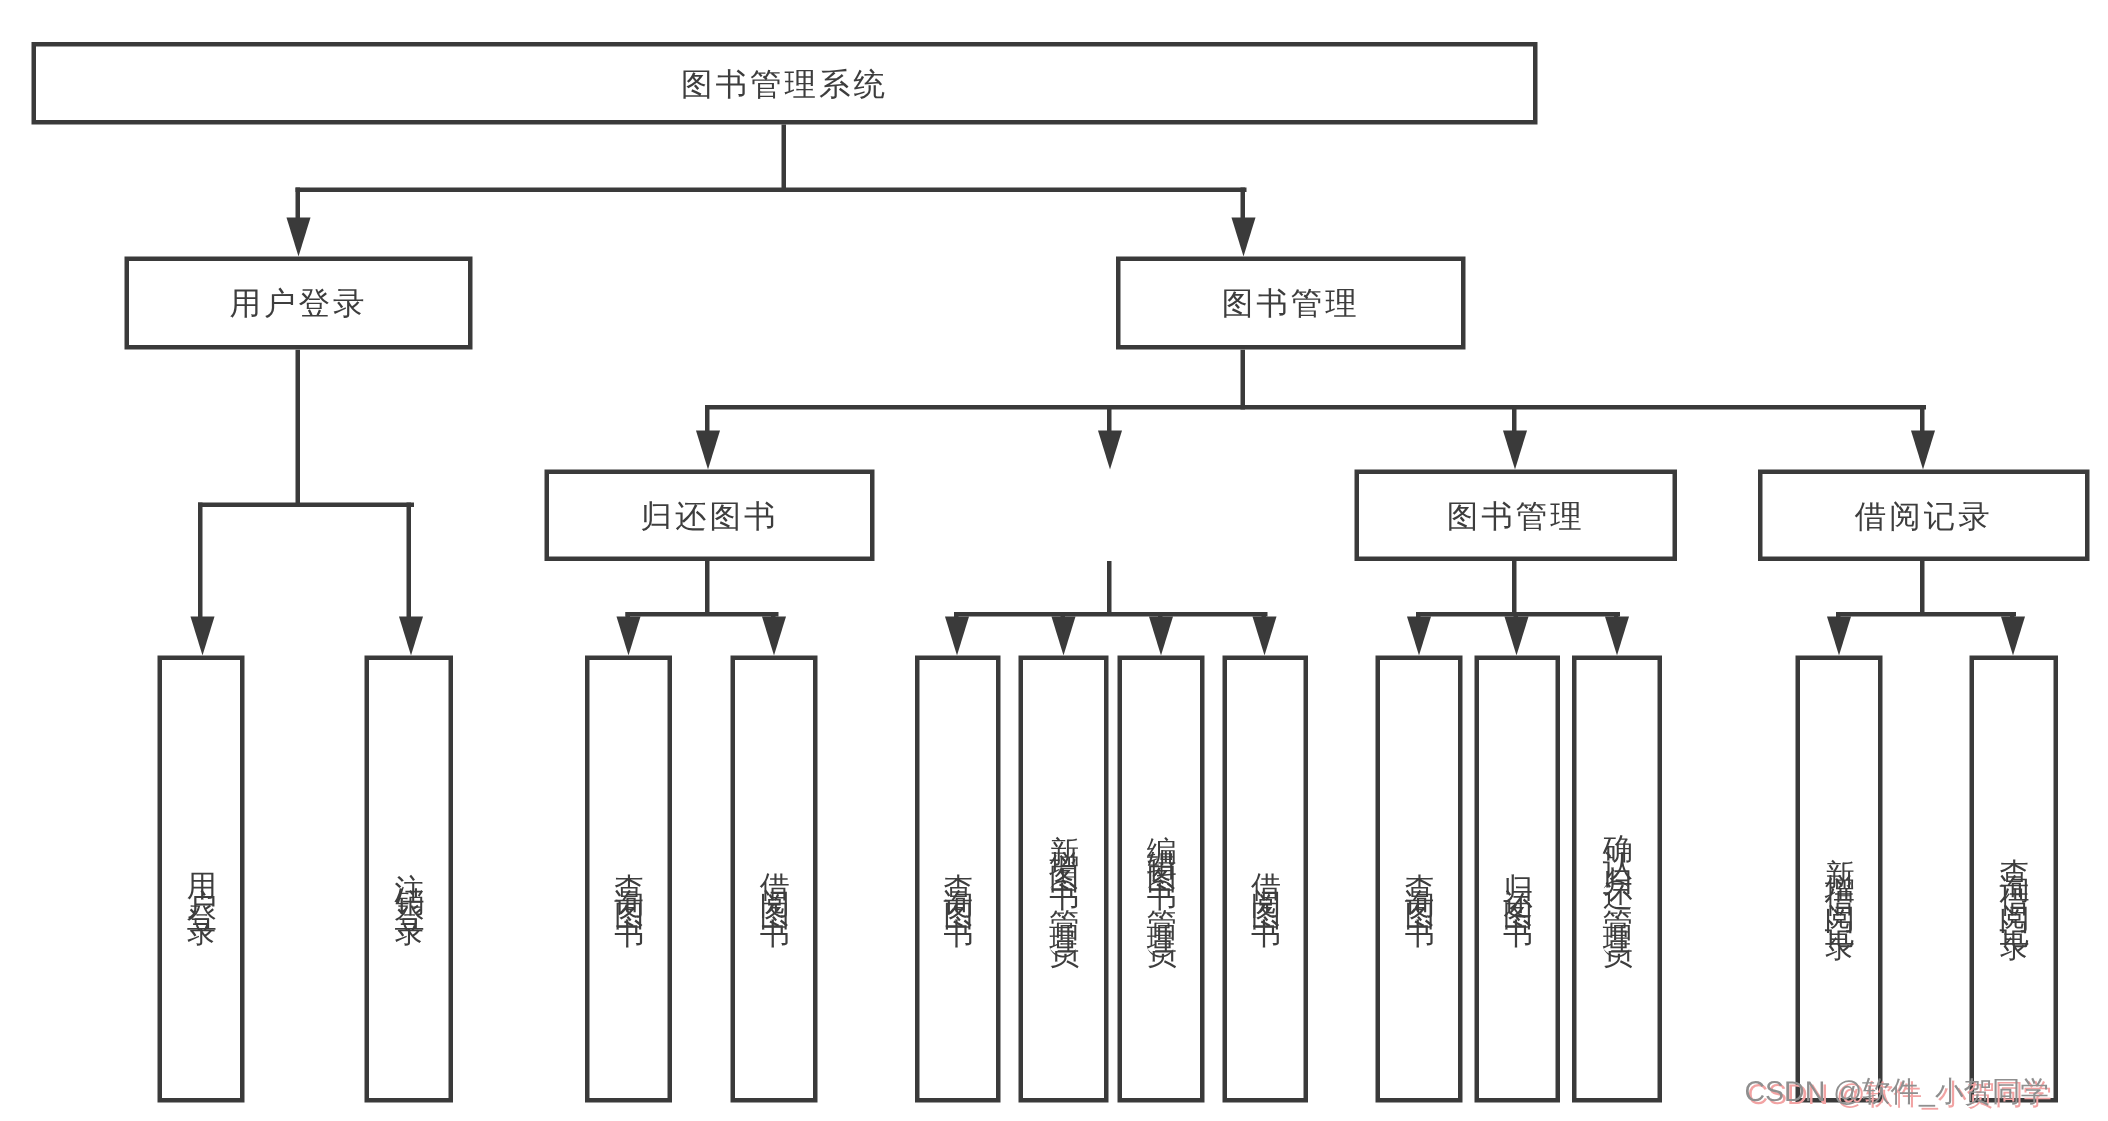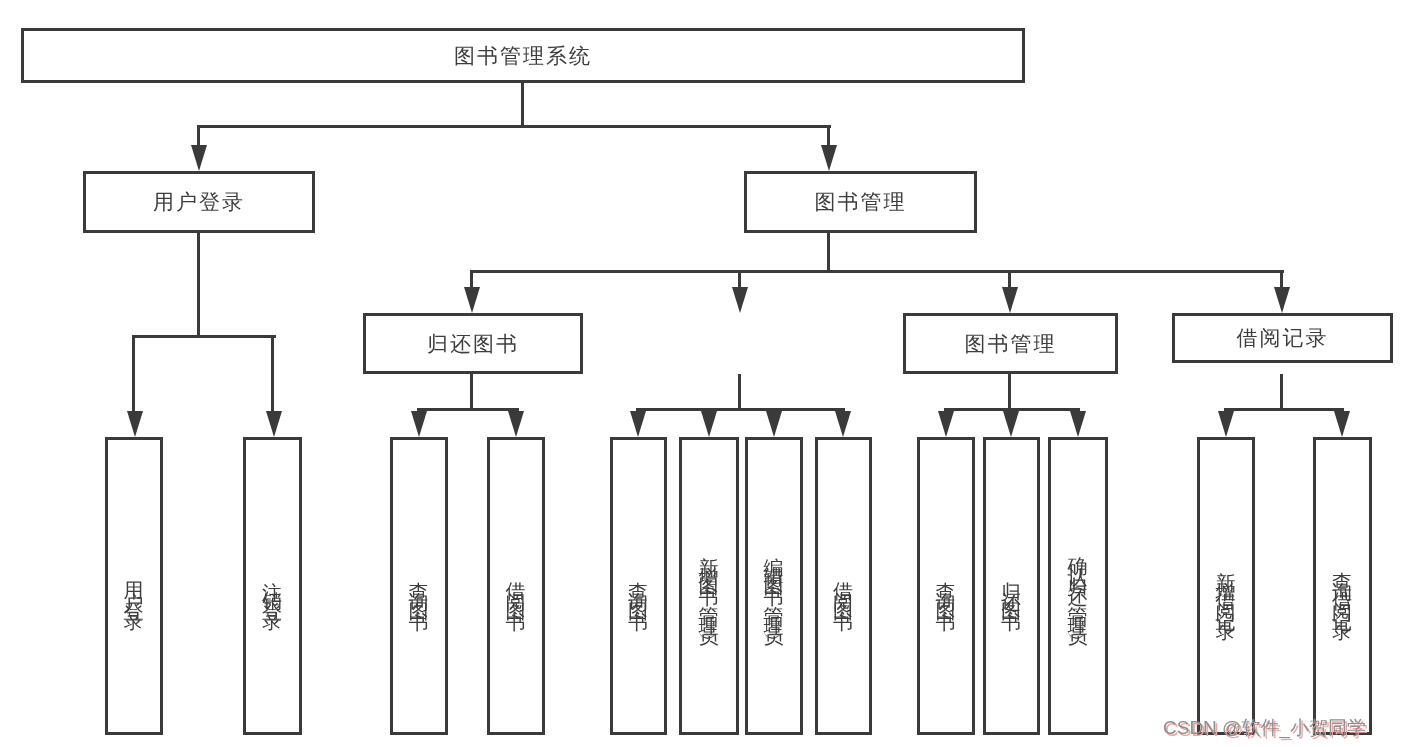--- a/index.html
+++ b/index.html
@@ -113,21 +113,21 @@
   <div class="arrow" style="left:1218px;top:411px"></div>
   <div class="arrow" style="left:1334px;top:411px"></div>
 
   <div class="node" style="left:21px;top:28px;width:1004px;height:55px">图书管理系统</div>
 
   <div class="node" style="left:83px;top:171px;width:232px;height:62px">用户登录</div>
   <div class="node" style="left:744px;top:171px;width:233px;height:62px">图书管理</div>
 
   <div class="node" style="left:363px;top:313px;width:220px;height:61px">归还图书</div>
   <div class="node" style="left:903px;top:313px;width:215px;height:61px">图书管理</div>
-  <div class="node" style="left:1172px;top:313px;width:221px;height:50px">借阅记录</div>
+  <div class="node" style="left:1172px;top:313px;width:221px;height:61px">借阅记录</div>
 
   <div class="node leaf" style="left:105px;top:437px;width:58px;height:298px">用户登录</div>
   <div class="node leaf" style="left:243px;top:437px;width:59px;height:298px">注销登录</div>
 
   <div class="node leaf" style="left:390px;top:437px;width:58px;height:298px">查询图书</div>
   <div class="node leaf" style="left:487px;top:437px;width:58px;height:298px">借阅图书</div>
 
   <div class="node leaf" style="left:610px;top:437px;width:57px;height:298px">查询图书</div>
   <div class="node leaf" style="left:679px;top:437px;width:60px;height:298px">新增图书（管理员）</div>
   <div class="node leaf" style="left:745px;top:437px;width:58px;height:298px">编辑图书（管理员）</div>

